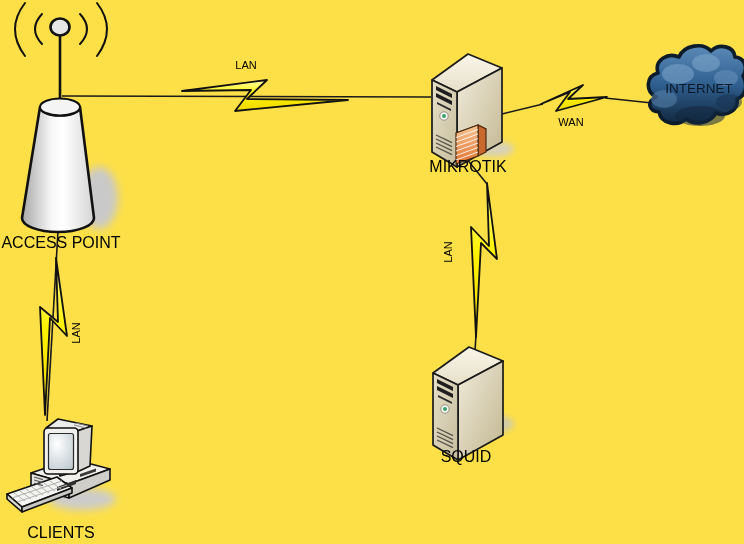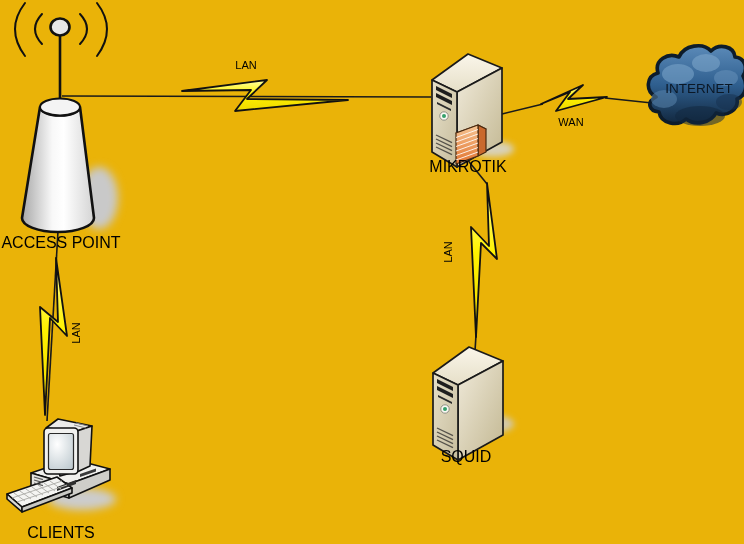--- a/index.html
+++ b/index.html
@@ -1,16 +1,16 @@
 <!DOCTYPE html>
 <html><head>
 <meta charset="utf-8">
 <style>
   html,body{margin:0;padding:0;background:#ffffff;}
-  #stage{position:relative;width:744px;height:544px;background:#eab308;overflow:hidden;
+  #stage{position:relative;width:744px;height:544px;background:#fde047;overflow:hidden;
          font-family:"Liberation Sans", sans-serif;}
   svg{display:block;}
   text{font-family:"Liberation Sans", sans-serif;fill:#000;}
   .node-label{font-size:16px;}
   .link-label{font-size:11px;}
   .cloud-label{font-size:13.5px;fill:#0b1826;}
 </style>
 </head>
 <body>
 

